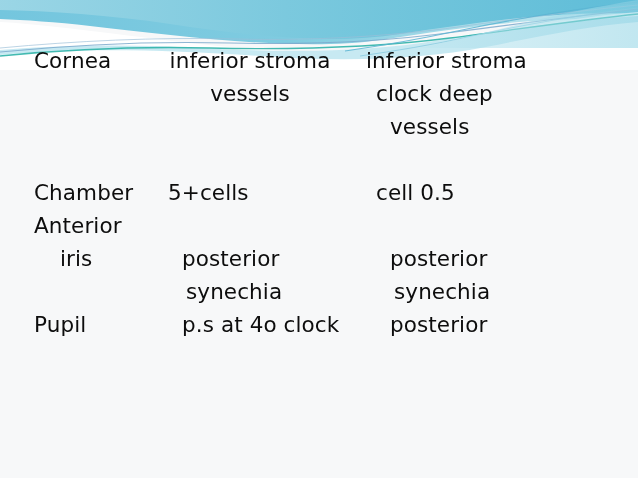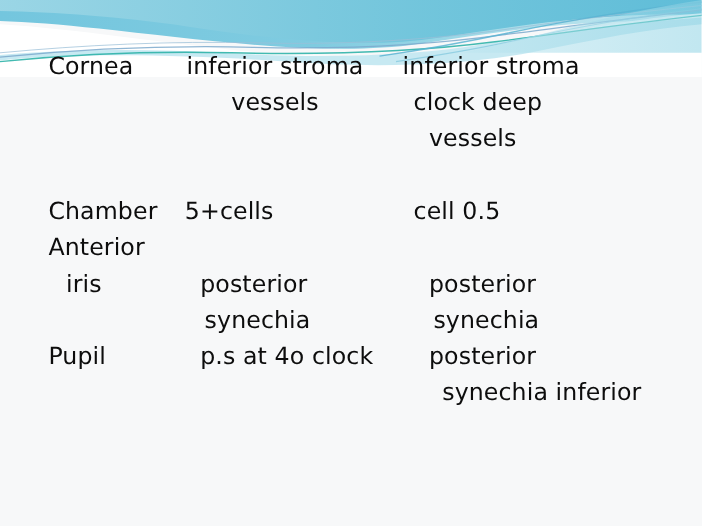--- a/index.html
+++ b/index.html
@@ -27,21 +27,21 @@
     width:638px;
   }
   .row{
     position:relative;
     display:flex;
     align-items:flex-start;
   }
   .col-label{
     width:150px;
     flex:0 0 150px;
-    padding-left:44px;
+    padding-left:34px;
     box-sizing:border-box;
     text-align:left;
   }
   .col-mid{
     width:200px;
     flex:0 0 200px;
     text-align:center;
   }
   .col-right{
     width:250px;
@@ -158,18 +158,17 @@
 
     <div class="row">
       <div class="col-label">
         <div class="cell-line">Pupil</div>
       </div>
       <div class="col-mid" style="text-align:left;padding-left:32px;">
         <div class="cell-line">p.s at 4o clock</div>
       </div>
       <div class="col-right">
         <div class="cell-line">posterior</div>
-        <div class="cell-line" style="padding-left:12px;">synechia inferior</div>
       </div>
     </div>
 
   </div>
 </div>
 
 </body></html>

